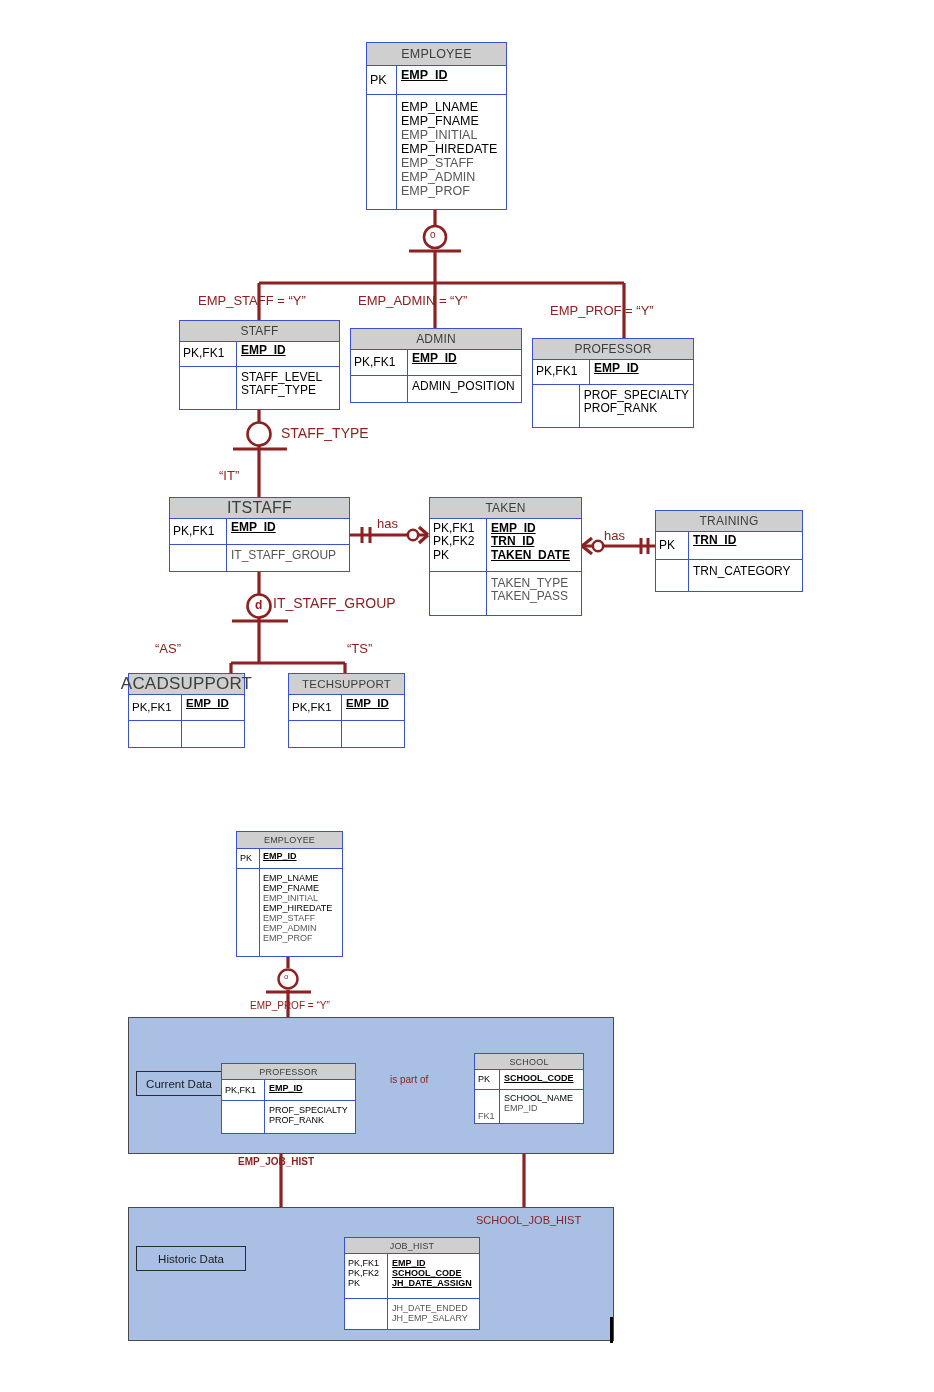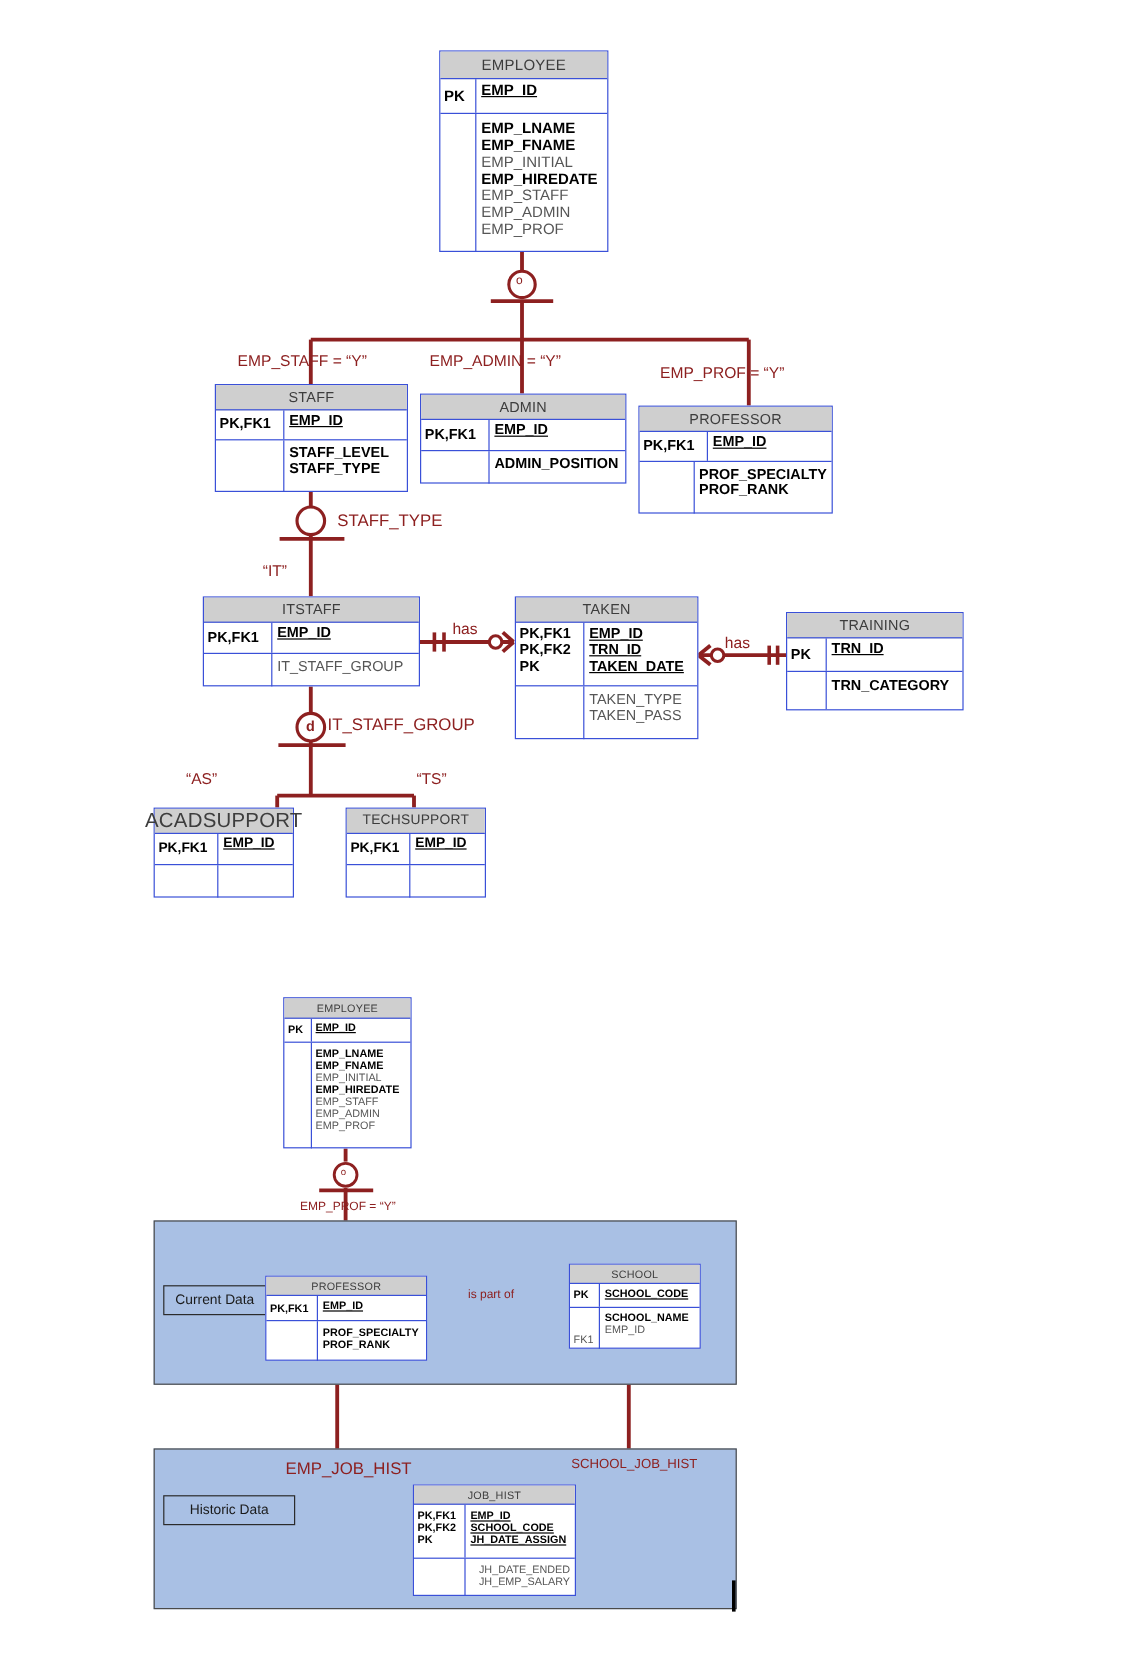--- a/index.html
+++ b/index.html
@@ -23,21 +23,21 @@
   }
   .sect{display:flex;}
   .sect + .sect{border-top:1.5px solid #3a50d8;}
   .keycol{
     border-right:1.5px solid #3a50d8;box-sizing:border-box;
     display:flex;flex-direction:column;justify-content:center;
     padding:1px 3px;color:#000;
   }
   .attrcol{flex:1;box-sizing:border-box;padding:2px 4px;color:#000;}
   .attrcol .a, .keycol .k{display:block;line-height:1.12;white-space:nowrap;}
-  .b{font-weight:bold;}
+  .b{font-weight:normal;}
   .u{text-decoration:underline;font-weight:bold;}
   .g{color:#565656;}
 
   
   .panel{position:absolute;background:#a9c0e4;border:1px solid #4a4a4a;box-sizing:border-box;}
   .panel-label{
     position:absolute;background:#a9c0e4;border:1.5px solid #2b2b2b;
     box-sizing:border-box;display:flex;align-items:center;justify-content:center;
     color:#1a1a1a;
     margin-top:24px;
@@ -215,21 +215,21 @@
     <div class="sect" style="height:43px;">
       <div class="keycol" style="width:57px;"></div>
       <div class="attrcol" style="padding-top:4px;">
         <span class="a b">PROF_SPECIALTY</span>
         <span class="a b">PROF_RANK</span>
       </div>
     </div>
   </div>
 
   <div class="tbl" style="left:169px;top:497px;width:181px;height:75px;font-size:12px;">
-    <div class="title" style="height:20px;font-size:12px;">ITSTAFF</div>
+    <div class="title" style="height:20px;font-size:16px;">ITSTAFF</div>
     <div class="sect" style="height:25px;">
       <div class="keycol" style="width:57px;">
           <span class="k b">PK,FK1</span>
         </div>
       <div class="attrcol">
           <span class="a u">EMP_ID</span>
         </div>
     </div>
     <div class="sect" style="height:27px;">
       <div class="keycol" style="width:57px;"></div>
@@ -405,26 +405,26 @@
         <span class="k b">PK</span>
       </div>
       <div class="attrcol" style="padding:4px 4px;">
         <span class="a u">EMP_ID</span>
         <span class="a u">SCHOOL_CODE</span>
         <span class="a u">JH_DATE_ASSIGN</span>
       </div>
     </div>
     <div class="sect" style="height:31px;">
       <div class="keycol" style="width:43px;"></div>
-      <div class="attrcol" style="padding:4px 4px;text-align:right;">
+      <div class="attrcol" style="padding:4px 4px;">
         <span class="a g">JH_DATE_ENDED</span>
         <span class="a g">JH_EMP_SALARY</span>
       </div>
     </div>
   </div>
 
   <div class="lbl" style="left:390px;top:1074px;font-size:10px;">is part of</div>
-  <div class="lbl" style="left:238px;top:1215px;font-size:14px;">EMP_JOB_HIST</div>
+  <div class="lbl" style="left:238px;top:1156px;font-size:10px;font-weight:bold;">EMP_JOB_HIST</div>
   <div class="lbl" style="left:476px;top:1214px;font-size:11px;">SCHOOL_JOB_HIST</div>
 
   <div class="cursor" style="left:610px;top:1317px;width:3px;height:26px;"></div>
 
 </div>
 
 </body></html>

